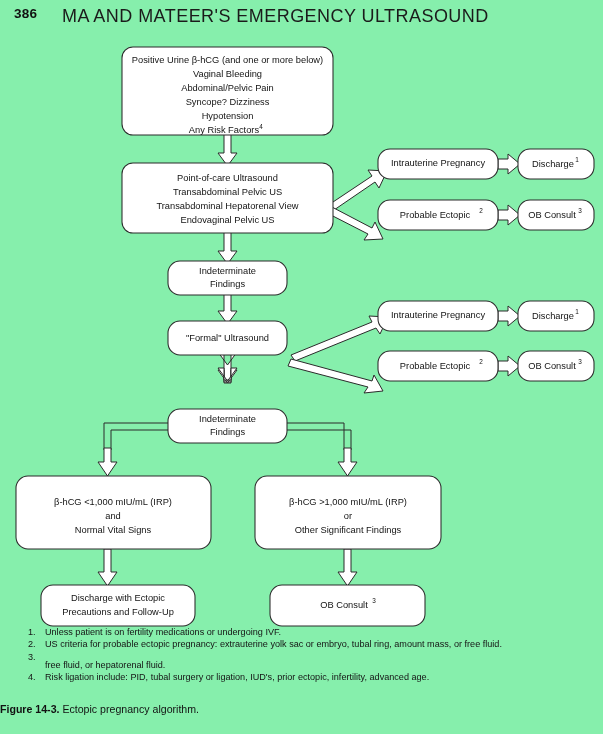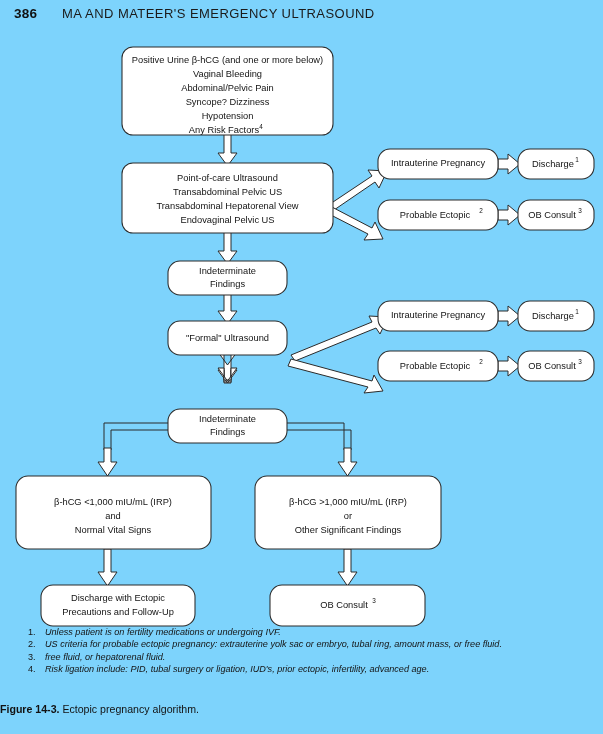--- a/index.html
+++ b/index.html
@@ -11,37 +11,37 @@
     width: 603px;
     height: 734px;
     position: relative;
     font-family: "Liberation Sans", sans-serif;
     color: #1a1a1a;
     overflow: hidden;
   }
   #page {
     position: absolute;
     inset: 0;
-    background: #7dd3fc;
+    background: #86efac;
   }
   
   .page-number {
     position: absolute;
     left: 14px;
     top: 6px;
     font-size: 13.5px;
     font-weight: bold;
     letter-spacing: 0.2px;
     color: #111;
   }
   .running-head {
     position: absolute;
     left: 62px;
     top: 6px;
-    font-size: 13px;
+    font-size: 18px;
     letter-spacing: 0.45px;
     color: #1b1b1b;
     white-space: nowrap;
   }
   
   #diagram {
     position: absolute;
     left: 0;
     top: 30px;
     width: 603px;
@@ -84,22 +84,22 @@
   }
   .fn-row {
     display: flex;
     align-items: flex-start;
   }
   .fn-num {
     width: 17px;
     flex: 0 0 17px;
     text-align: left;
   }
-  .fn-text { flex: 1 1 auto; font-style: italic; }
-  .fn-text .cont { display: block; }
+  .fn-text { flex: 1 1 auto; }
+  .fn-text .cont { display: block; margin-top: 8px; }
   
   .caption {
     position: absolute;
     left: 0;
     top: 703px;
     width: 603px;
     font-size: 10.6px;
     color: #121212;
   }
   .caption b { font-weight: bold; }

